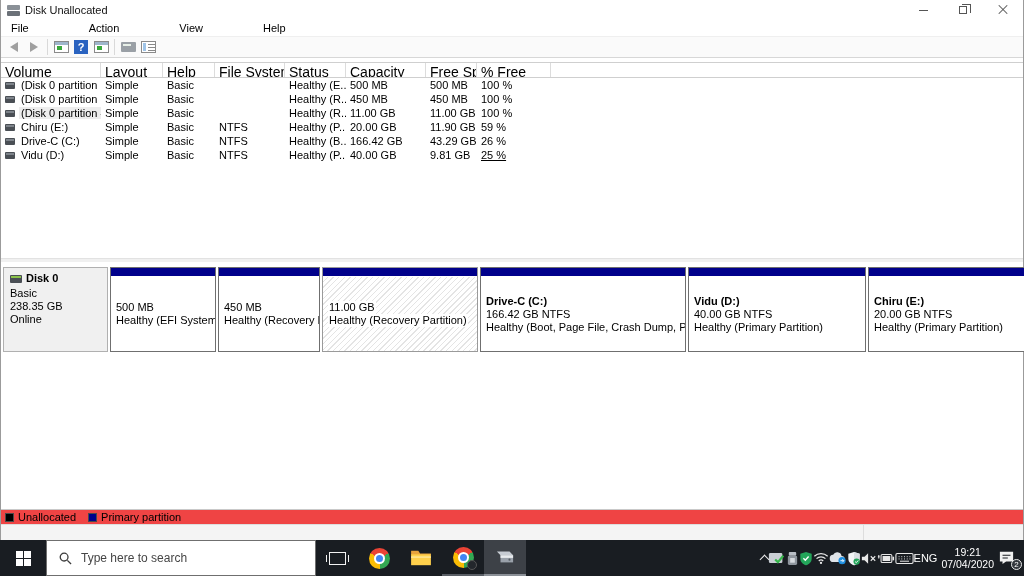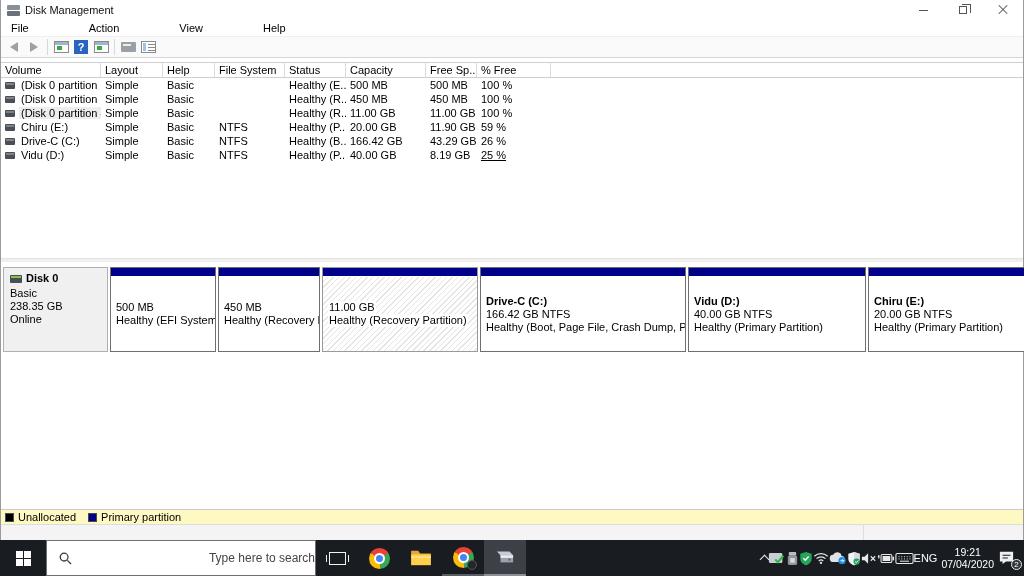--- a/index.html
+++ b/index.html
@@ -40,21 +40,21 @@
   .help-ic{width:14px;height:14px;background:#2a63c0;color:#fff;font-weight:bold;font-size:11px;display:flex;align-items:center;justify-content:center;}
   .con-ic{width:15px;height:10px;background:#9aa0a6;border-radius:1px;position:relative;}
   .con-ic:before{content:"";position:absolute;left:2px;top:2px;width:8px;height:2px;background:#e8f0e8;}
   .prop-ic{width:15px;height:12px;border:1px solid #8a8a8a;background:#fff;position:relative;}
   .prop-ic:before{content:"";position:absolute;left:1px;top:1px;width:3px;height:8px;background:#9fc4e8;}
   .prop-ic:after{content:"";position:absolute;left:6px;top:2px;width:7px;height:1px;background:#888;box-shadow:0 3px 0 #888,0 6px 0 #888;}
 
   
   #volume-pane{height:200px;background:#fff;flex:none;overflow:hidden;padding-top:4px;}
   #vhead{display:flex;height:16px;border-top:1px solid #cfcfcf;border-bottom:1px solid #cfcfcf;background:#fff;}
-  .vh{padding:1px 4px 0 4px;border-right:1px solid #dcdcdc;font-size:11px;white-space:nowrap;overflow:hidden;}
+  .vh{padding:1px 4px 0 4px;border-right:1px solid #dcdcdc;font-size:14px;white-space:nowrap;overflow:hidden;}
   .vh.fill{flex:1;border-right:none;}
   .vr{display:flex;height:14px;align-items:center;}
   .vc{padding:0 4px;font-size:11px;white-space:nowrap;overflow:hidden;flex:none;display:flex;align-items:center;}
   .vol-ic{width:10px;height:7px;background:#4a4f55;border-radius:1px;margin-right:4px;flex:none;position:relative;}
   .vol-ic:before{content:"";position:absolute;left:1px;top:1px;width:8px;height:2px;background:#7d838a;}
   .vol-tx{padding:0 2px;}
   .vol-tx.hl{background:#ededed;}
 
   
   #split{height:4px;background:#f0f0f0;border-top:1px solid #e2e2e2;flex:none;}
@@ -70,33 +70,33 @@
   .part{flex:none;border:1px solid #6f6f6f;display:flex;flex-direction:column;background:#fff;}
   .p-hd{height:9px;background:#00008b;border-bottom:1px solid #fff;flex:none;}
   .p-bd{flex:1;padding:2px 5px;display:flex;flex-direction:column;justify-content:center;line-height:13px;overflow:hidden;white-space:nowrap;}
   .p-tt{font-weight:bold;}
   .p-bd span{display:inline-block;}
   .part.psel{border-color:#9a9a9a;}
   .part.psel .p-bd{background:repeating-linear-gradient(135deg,#ffffff 0 3px,#e4e4e4 3px 4px);}
   .part.psel .p-bd span{background:#fff;padding:0 1px;}
 
   
-  #legend{height:15px;background:#fef9c3;border-top:1px solid #c9c9c9;display:flex;align-items:center;padding-left:4px;gap:12px;flex:none;}
+  #legend{height:15px;background:#ef4444;border-top:1px solid #c9c9c9;display:flex;align-items:center;padding-left:4px;gap:12px;flex:none;}
   .lg{display:flex;align-items:center;gap:4px;}
   .sw{width:9px;height:9px;display:inline-block;border:1px solid #4a4a4a;}
   #statusbar{height:16px;background:#f4f4f4;border-top:1px solid #ddd;display:flex;flex:none;}
   #statusbar .seg-main{flex:1;}
   #statusbar .seg-right{width:160px;border-left:1px solid #ddd;}
 
   
   #taskbar{height:36px;background:#191d22;display:flex;align-items:stretch;color:#fff;flex:none;}
   #start-btn{width:46px;display:flex;align-items:center;justify-content:center;flex:none;}
   .win-logo{width:15px;height:15px;display:grid;grid-template-columns:7px 7px;grid-template-rows:7px 7px;gap:1px;}
   .win-logo i{background:#fff;}
-  #search-box{width:270px;background:#fff;border:1px solid #6f6f6f;display:flex;align-items:center;padding-left:12px;gap:9px;flex:none;justify-content:space-between;}
+  #search-box{width:270px;background:#fff;border:1px solid #6f6f6f;display:flex;align-items:center;padding-left:12px;gap:9px;flex:none;}
   #search-text{color:#454545;font-size:12px;}
   .slot{width:42px;display:flex;align-items:center;justify-content:center;flex:none;}
   .slot.running{border-bottom:2px solid #5a5f66;}
   .slot.active{background:#3d4147;border-bottom:2px solid #8b9097;}
   .tv-ic{width:17px;height:13px;border:1px solid #f2f2f2;position:relative;}
   .tv-ic:before{content:"";position:absolute;left:-4px;top:2px;height:7px;border-left:1px solid #f2f2f2;}
   .tv-ic:after{content:"";position:absolute;right:-4px;top:2px;height:7px;border-right:1px solid #f2f2f2;}
   .chrome{position:relative;width:21px;height:21px;border-radius:50%;background:conic-gradient(from -60deg,#ea4335 0 120deg,#34a853 120deg 240deg,#fbbc05 240deg 360deg);}
   .chrome:before{content:"";position:absolute;left:5px;top:5px;width:11px;height:11px;border-radius:50%;background:#fff;}
   .chrome:after{content:"";position:absolute;left:7px;top:7px;width:7px;height:7px;border-radius:50%;background:#4285f4;}
@@ -109,21 +109,21 @@
   .nbadge{position:absolute;right:-3px;bottom:-3px;width:11px;height:11px;border-radius:50%;background:#33373d;border:1px solid #e8e8e8;color:#fff;font-size:8px;display:flex;align-items:center;justify-content:center;}
 </style>
 </head>
 <body>
 
 <div id="screen">
   <div id="window">
 
     <div id="titlebar">
       <span class="app-ic"></span>
-      <span id="title-text">Disk Management</span>
+      <span id="title-text">Disk Unallocated</span>
       <div id="win-controls">
         <div class="wc">
             <span class="ic-min"></span>
           </div>
         <div class="wc">
             <span class="ic-restore"></span>
           </div>
         <div class="wc">
             <span class="ic-close"></span>
           </div>
@@ -244,21 +244,21 @@
           <div class="vr">
             <div class="vc" style="width: 100px;">
               <span class="vol-ic"></span>
               <span class="vol-tx">Vidu (D:)</span>
             </div>
             <div class="vc" style="width: 62px;">Simple</div>
             <div class="vc" style="width: 52px;">Basic</div>
             <div class="vc" style="width: 70px;">NTFS</div>
             <div class="vc" style="width: 61px;">Healthy (P...</div>
             <div class="vc" style="width: 80px;">40.00 GB</div>
-            <div class="vc" style="width: 51px;">8.19 GB</div>
+            <div class="vc" style="width: 51px;">9.81 GB</div>
             <div class="vc" style="width: 74px; text-decoration: underline;">25 %</div>
           </div>
         </div>
     </div>
 
     <div id="split"></div>
 
     <div id="graph-pane">
       <div id="disk-row">
         <div id="disk-panel">

